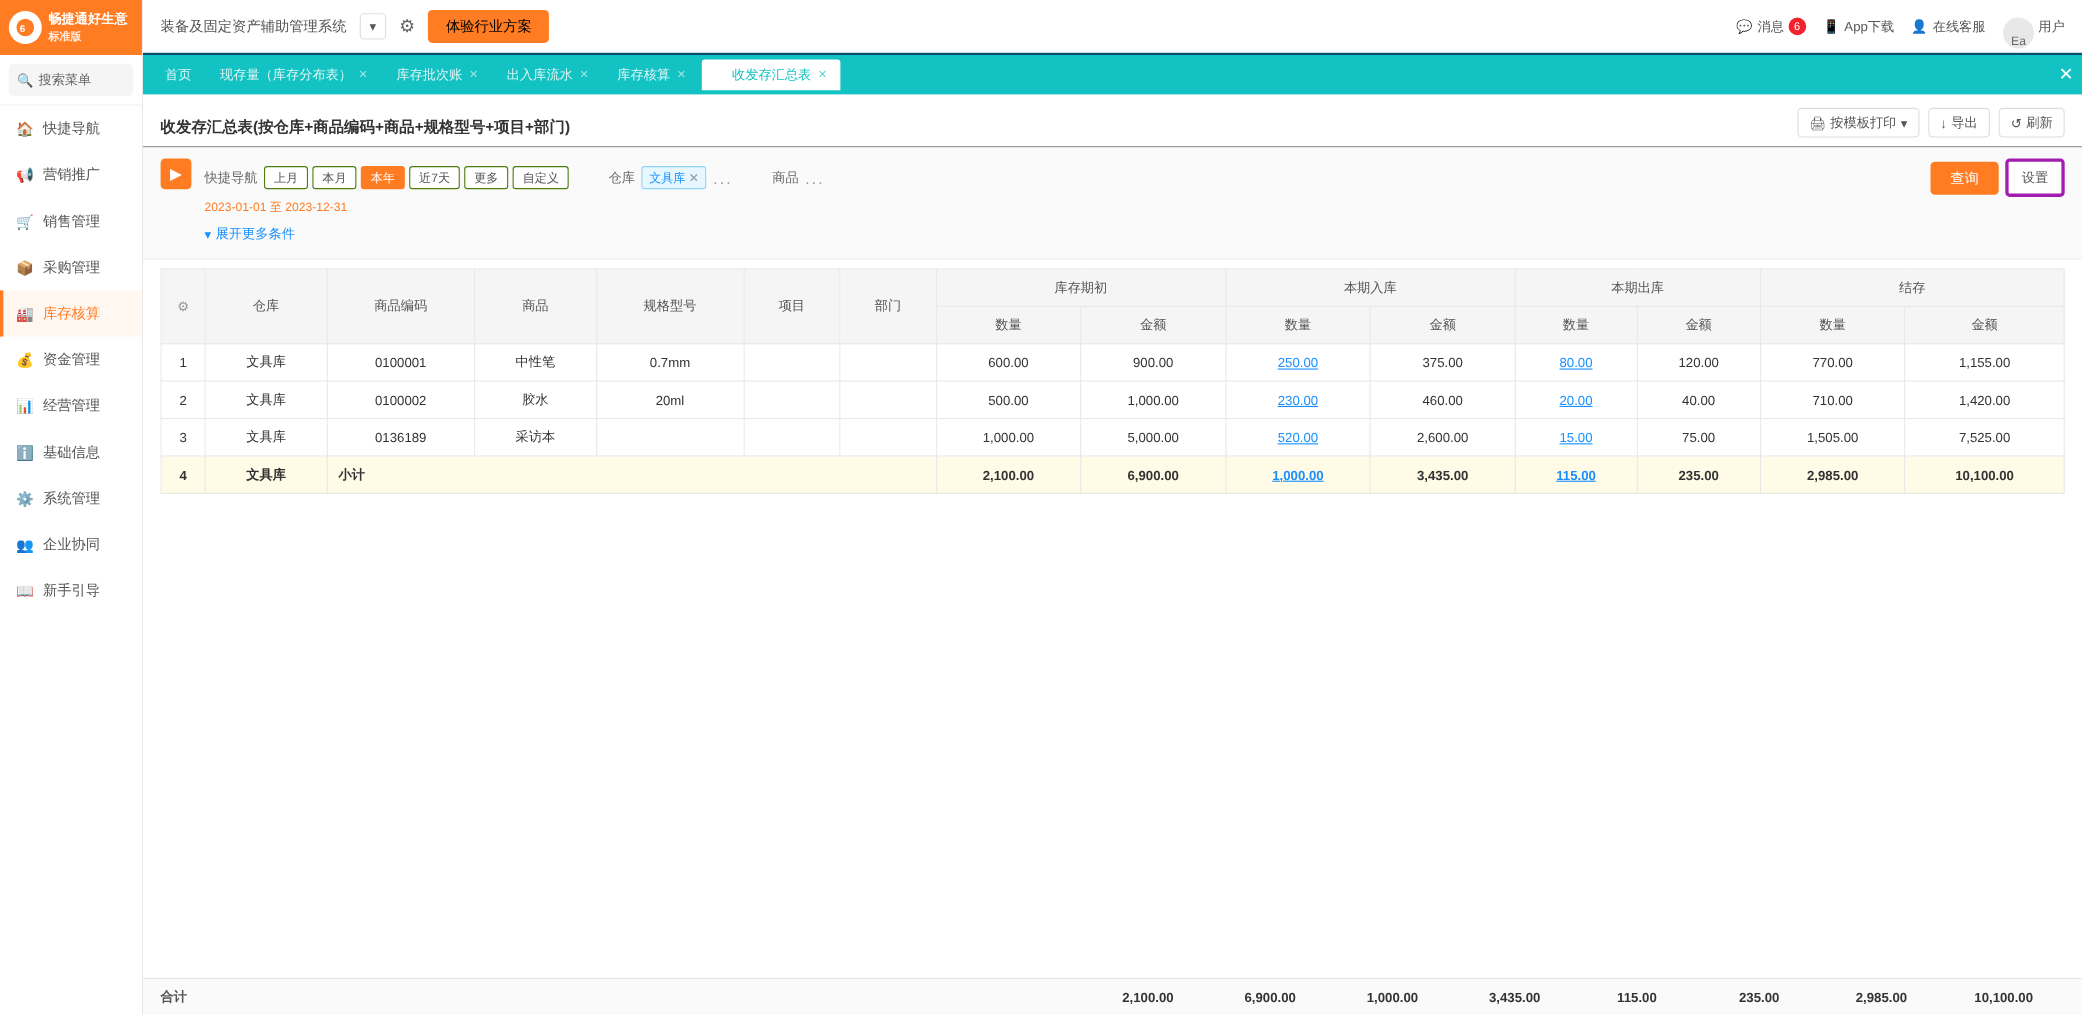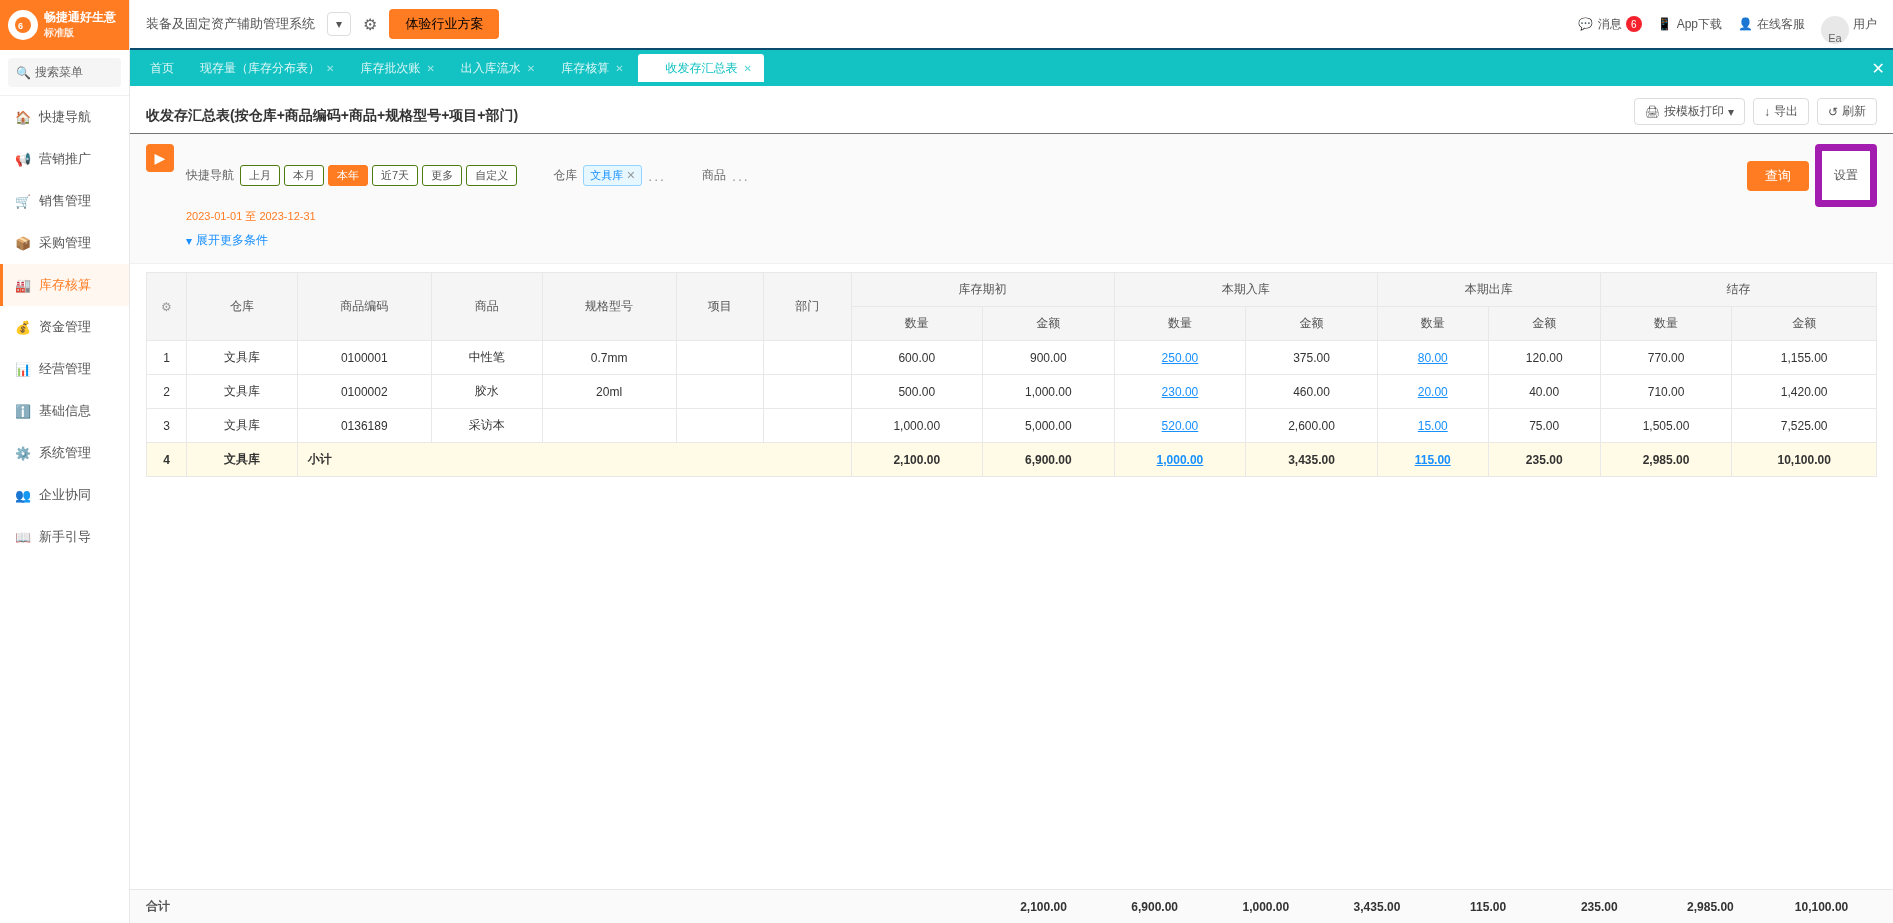--- a/index.html
+++ b/index.html
@@ -72,21 +72,21 @@
     .settings-icon-cell { color: #999; cursor: pointer; }
 
     
     .table-footer { display: flex; align-items: center; padding: 8px 16px; border-top: 1px solid #e8e8e8; background: #fafafa; font-size: 12px; position: sticky; bottom: 0; }
     .footer-label { color: #555; font-weight: bold; margin-right: 20px; padding-right: 20px; }
     .footer-values { display: flex; gap: 0; flex: 1; }
     .footer-val { flex: 1; text-align: center; font-size: 12px; color: #333; font-weight: bold; }
 
     
     .btn-query { background: #ff7c23; color: #fff; border: none; border-radius: 4px; padding: 6px 18px; cursor: pointer; font-size: 13px; }
-    .btn-setting { background: #fff; color: #555; border: 7px solid #a21caf; border-radius: 4px; padding: 16px 12px; cursor: pointer; font-size: 12px; }
+    .btn-setting { background: #fff; color: #555; border: 3px solid #a21caf; border-radius: 4px; padding: 6px 12px; cursor: pointer; font-size: 12px; }
 
     .filter-right { margin-left: auto; display: flex; gap: 6px; align-items: center; }
 
     .col-num { width: 40px; }
   </style>
 </head>
 <body>
 
 <div class="sidebar">
   <div class="sidebar-logo">

